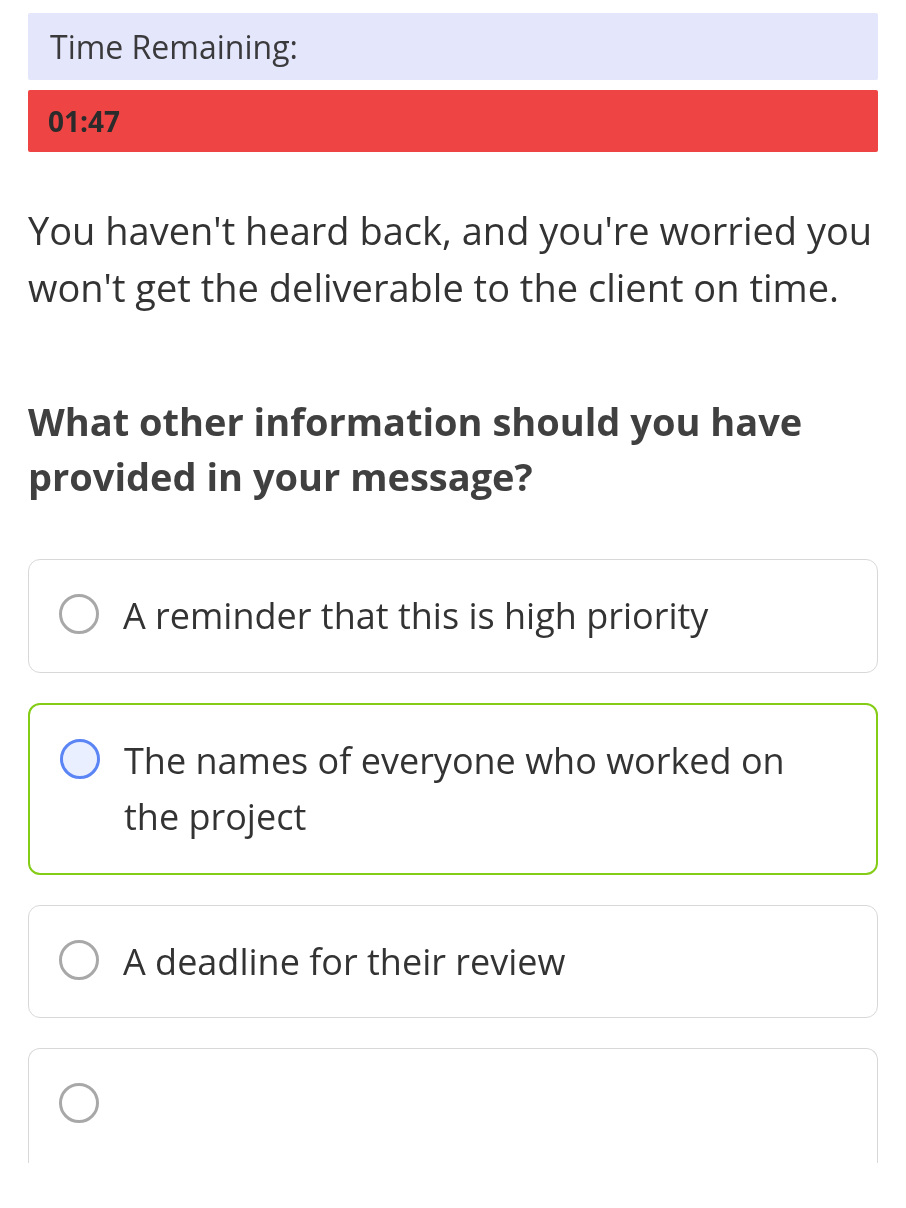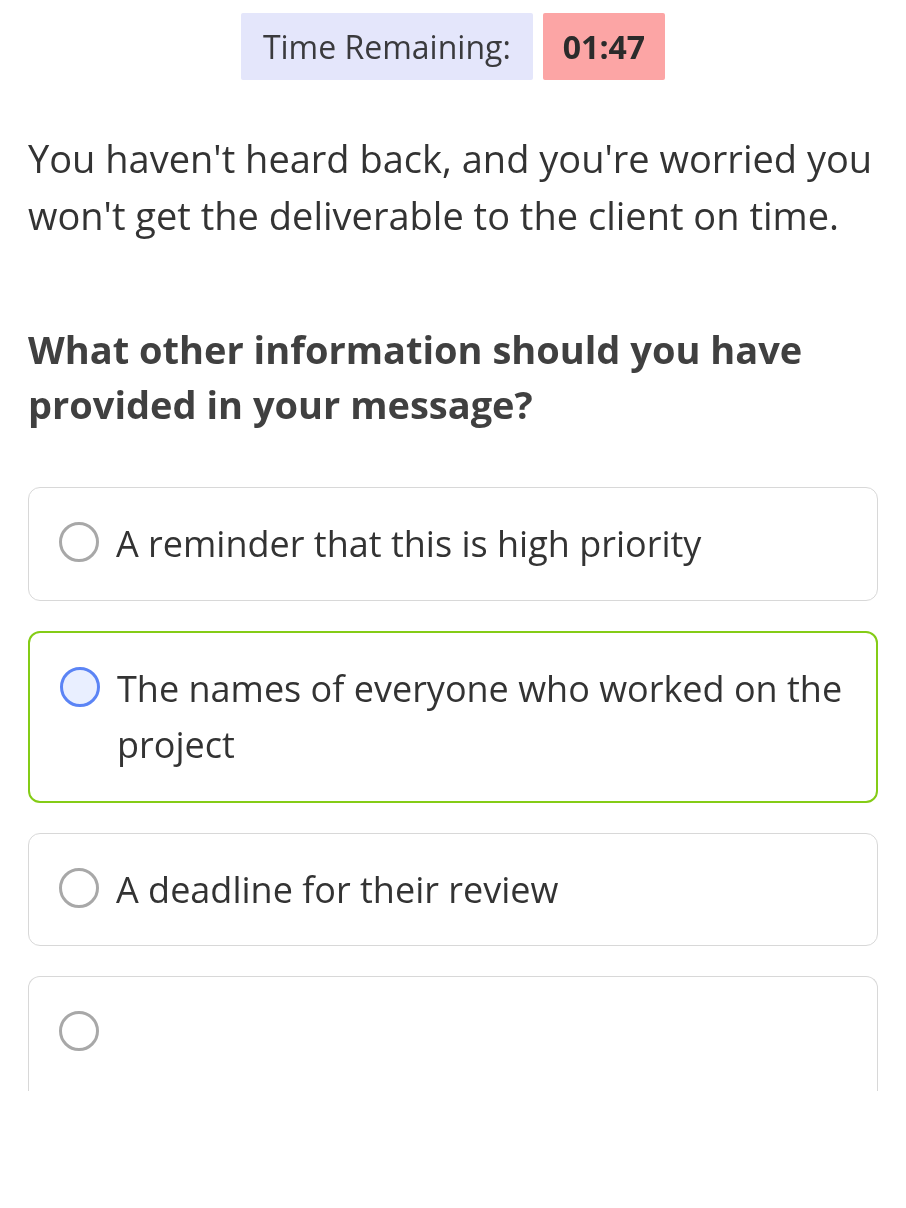--- a/index.html
+++ b/index.html
@@ -9,35 +9,35 @@
       width: 906px;
       height: 1208px;
       overflow: hidden;
       color: #2b2b2b;
     }
     .container {
       padding: 13px 28px 0 28px;
     }
     .timer-row {
       display: flex;
-      justify-content: center;
       gap: 10px;
       margin-bottom: 50px;
+      flex-direction: column;
     }
     .timer-label {
       background: #e4e6fb;
       padding: 12px 22px;
       font-size: 32px;
       color: #3a3a3d;
       border-radius: 2px;
     }
     .timer-value {
-      background: #fca5a5;
+      background: #ef4444;
       padding: 12px 20px;
-      font-size: 32px;
+      font-size: 28px;
       font-weight: 700;
       color: #2b2b2b;
       border-radius: 2px;
     }
     .scenario {
       font-size: 38px;
       line-height: 1.5;
       color: #333;
       margin-bottom: 78px;
     }
@@ -49,21 +49,21 @@
       margin-bottom: 55px;
     }
     .options {
       display: flex;
       flex-direction: column;
       gap: 30px;
     }
     .option {
       display: flex;
       align-items: flex-start;
-      gap: 17px;
+      gap: 24px;
       border: 1.5px solid #d8d8d8;
       border-radius: 12px;
       padding: 28px 30px;
       cursor: pointer;
       background: #fff;
     }
     .option.selected {
       border: 2px solid #84cc16;
     }
     .radio {

